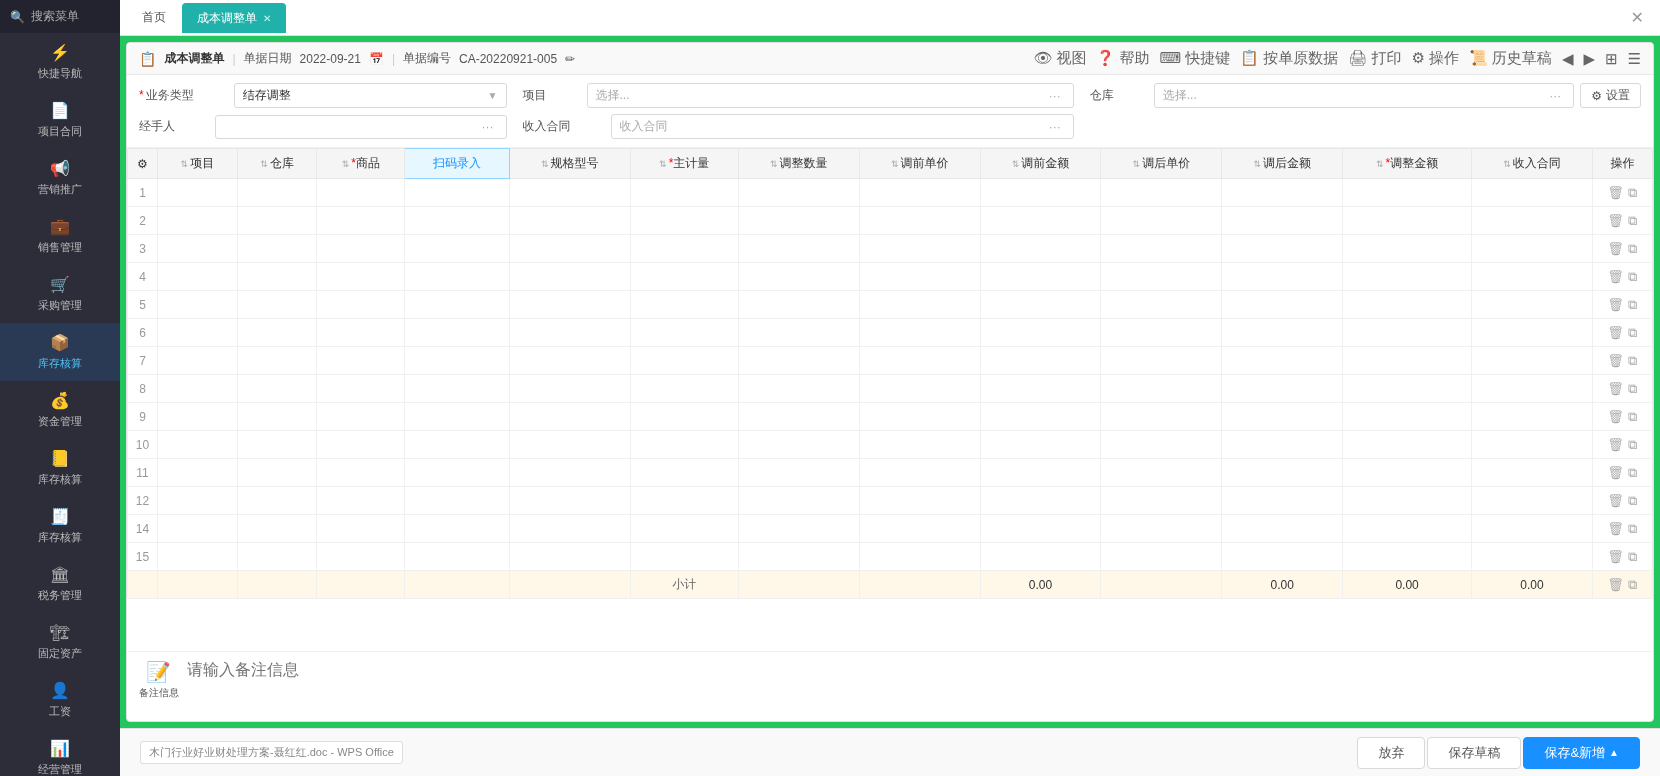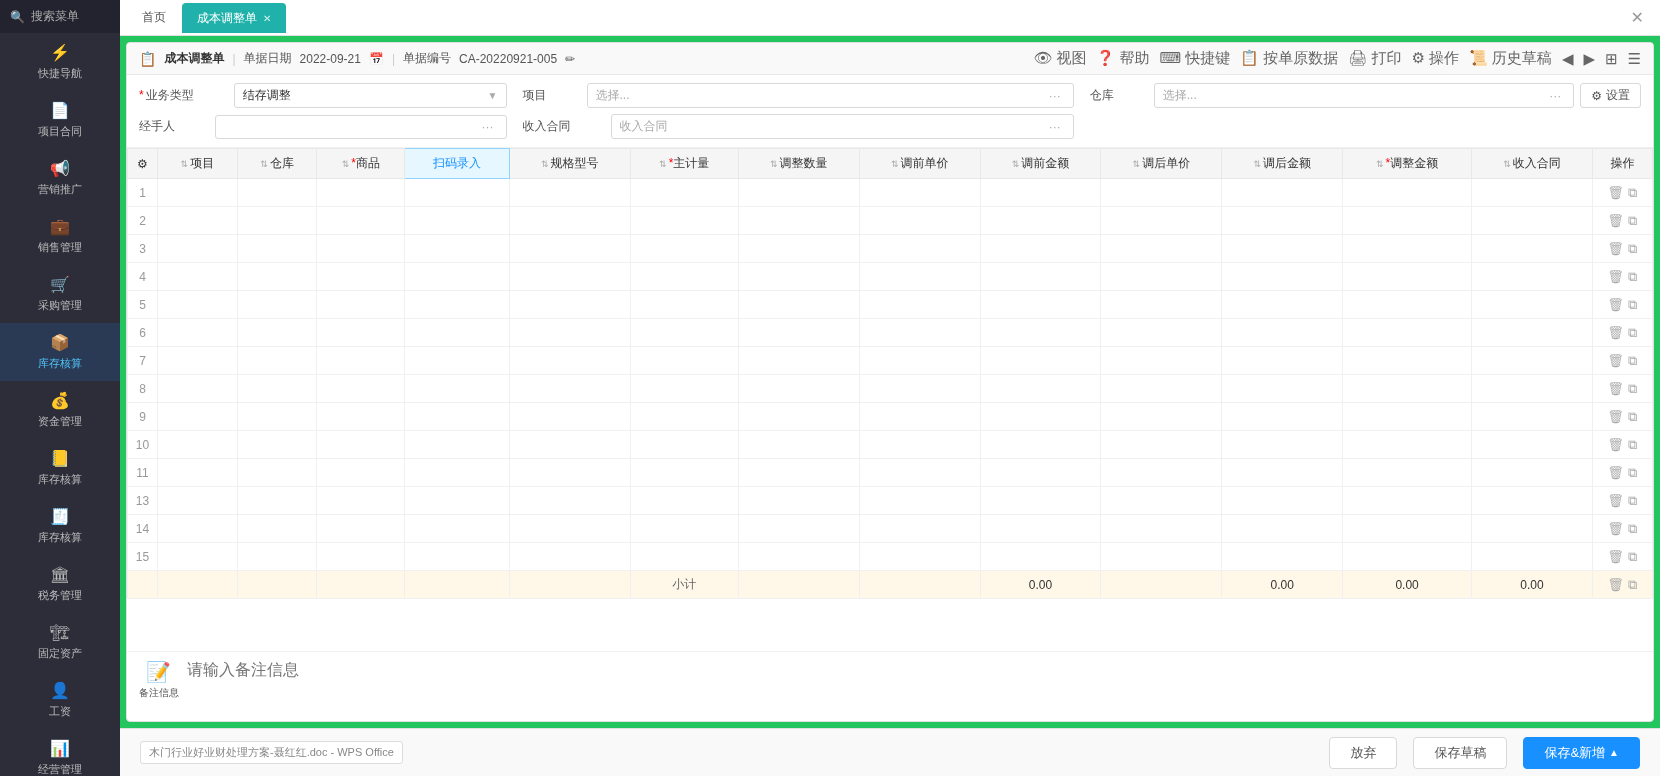--- a/index.html
+++ b/index.html
@@ -65,21 +65,21 @@
 
     
     .notes-area { border-top: 1px solid #f0f0f0; padding: 8px 12px; display: flex; align-items: flex-start; gap: 8px; flex-shrink: 0; min-height: 70px; }
     .notes-icon { display: flex; flex-direction: column; align-items: center; gap: 2px; color: #555; font-size: 10px; }
     .notes-icon .icon { font-size: 20px; color: #555; }
     .notes-input { flex: 1; border: none; outline: none; font-size: 16px; color: #aaa; resize: none; background: transparent; min-height: 40px; }
 
     
     .bottom-bar { background: #f9f9f9; border-top: 1px solid #e0e0e0; padding: 8px 20px; display: flex; align-items: center; justify-content: space-between; flex-shrink: 0; height: 48px; }
     .wps-label { font-size: 11px; color: #888; background: #fff; border: 1px solid #ddd; border-radius: 3px; padding: 3px 8px; }
-    .bottom-buttons { display: flex; gap: 16px; margin-left: 16px; }
+    .bottom-buttons { display: flex; gap: 2px; margin-left: 16px; }
     .btn { padding: 6px 20px; border-radius: 4px; font-size: 13px; cursor: pointer; border: 1px solid; }
     .btn-default { background: #fff; border-color: #d9d9d9; color: #555; }
     .btn-save-new { background: #1890ff; border-color: #1890ff; color: #fff; display: flex; align-items: center; gap: 4px; }
     .btn-save-new .arrow { font-size: 10px; }
   </style>
 </head>
 <body>
 
 <div class="sidebar">
   <div class="sidebar-search">
@@ -485,21 +485,21 @@
               <td></td>
               <td></td>
               <td class="action-cell">
                 <div class="action-icons">
                   <span class="action-icon">🗑</span>
                   <span class="action-icon">⧉</span>
                 </div>
               </td>
             </tr>
             <tr>
-              <td class="row-num">13</td>
+              <td class="row-num">12</td>
               <td></td>
               <td></td>
               <td></td>
               <td></td>
               <td></td>
               <td></td>
               <td></td>
               <td></td>
               <td></td>
               <td></td>

